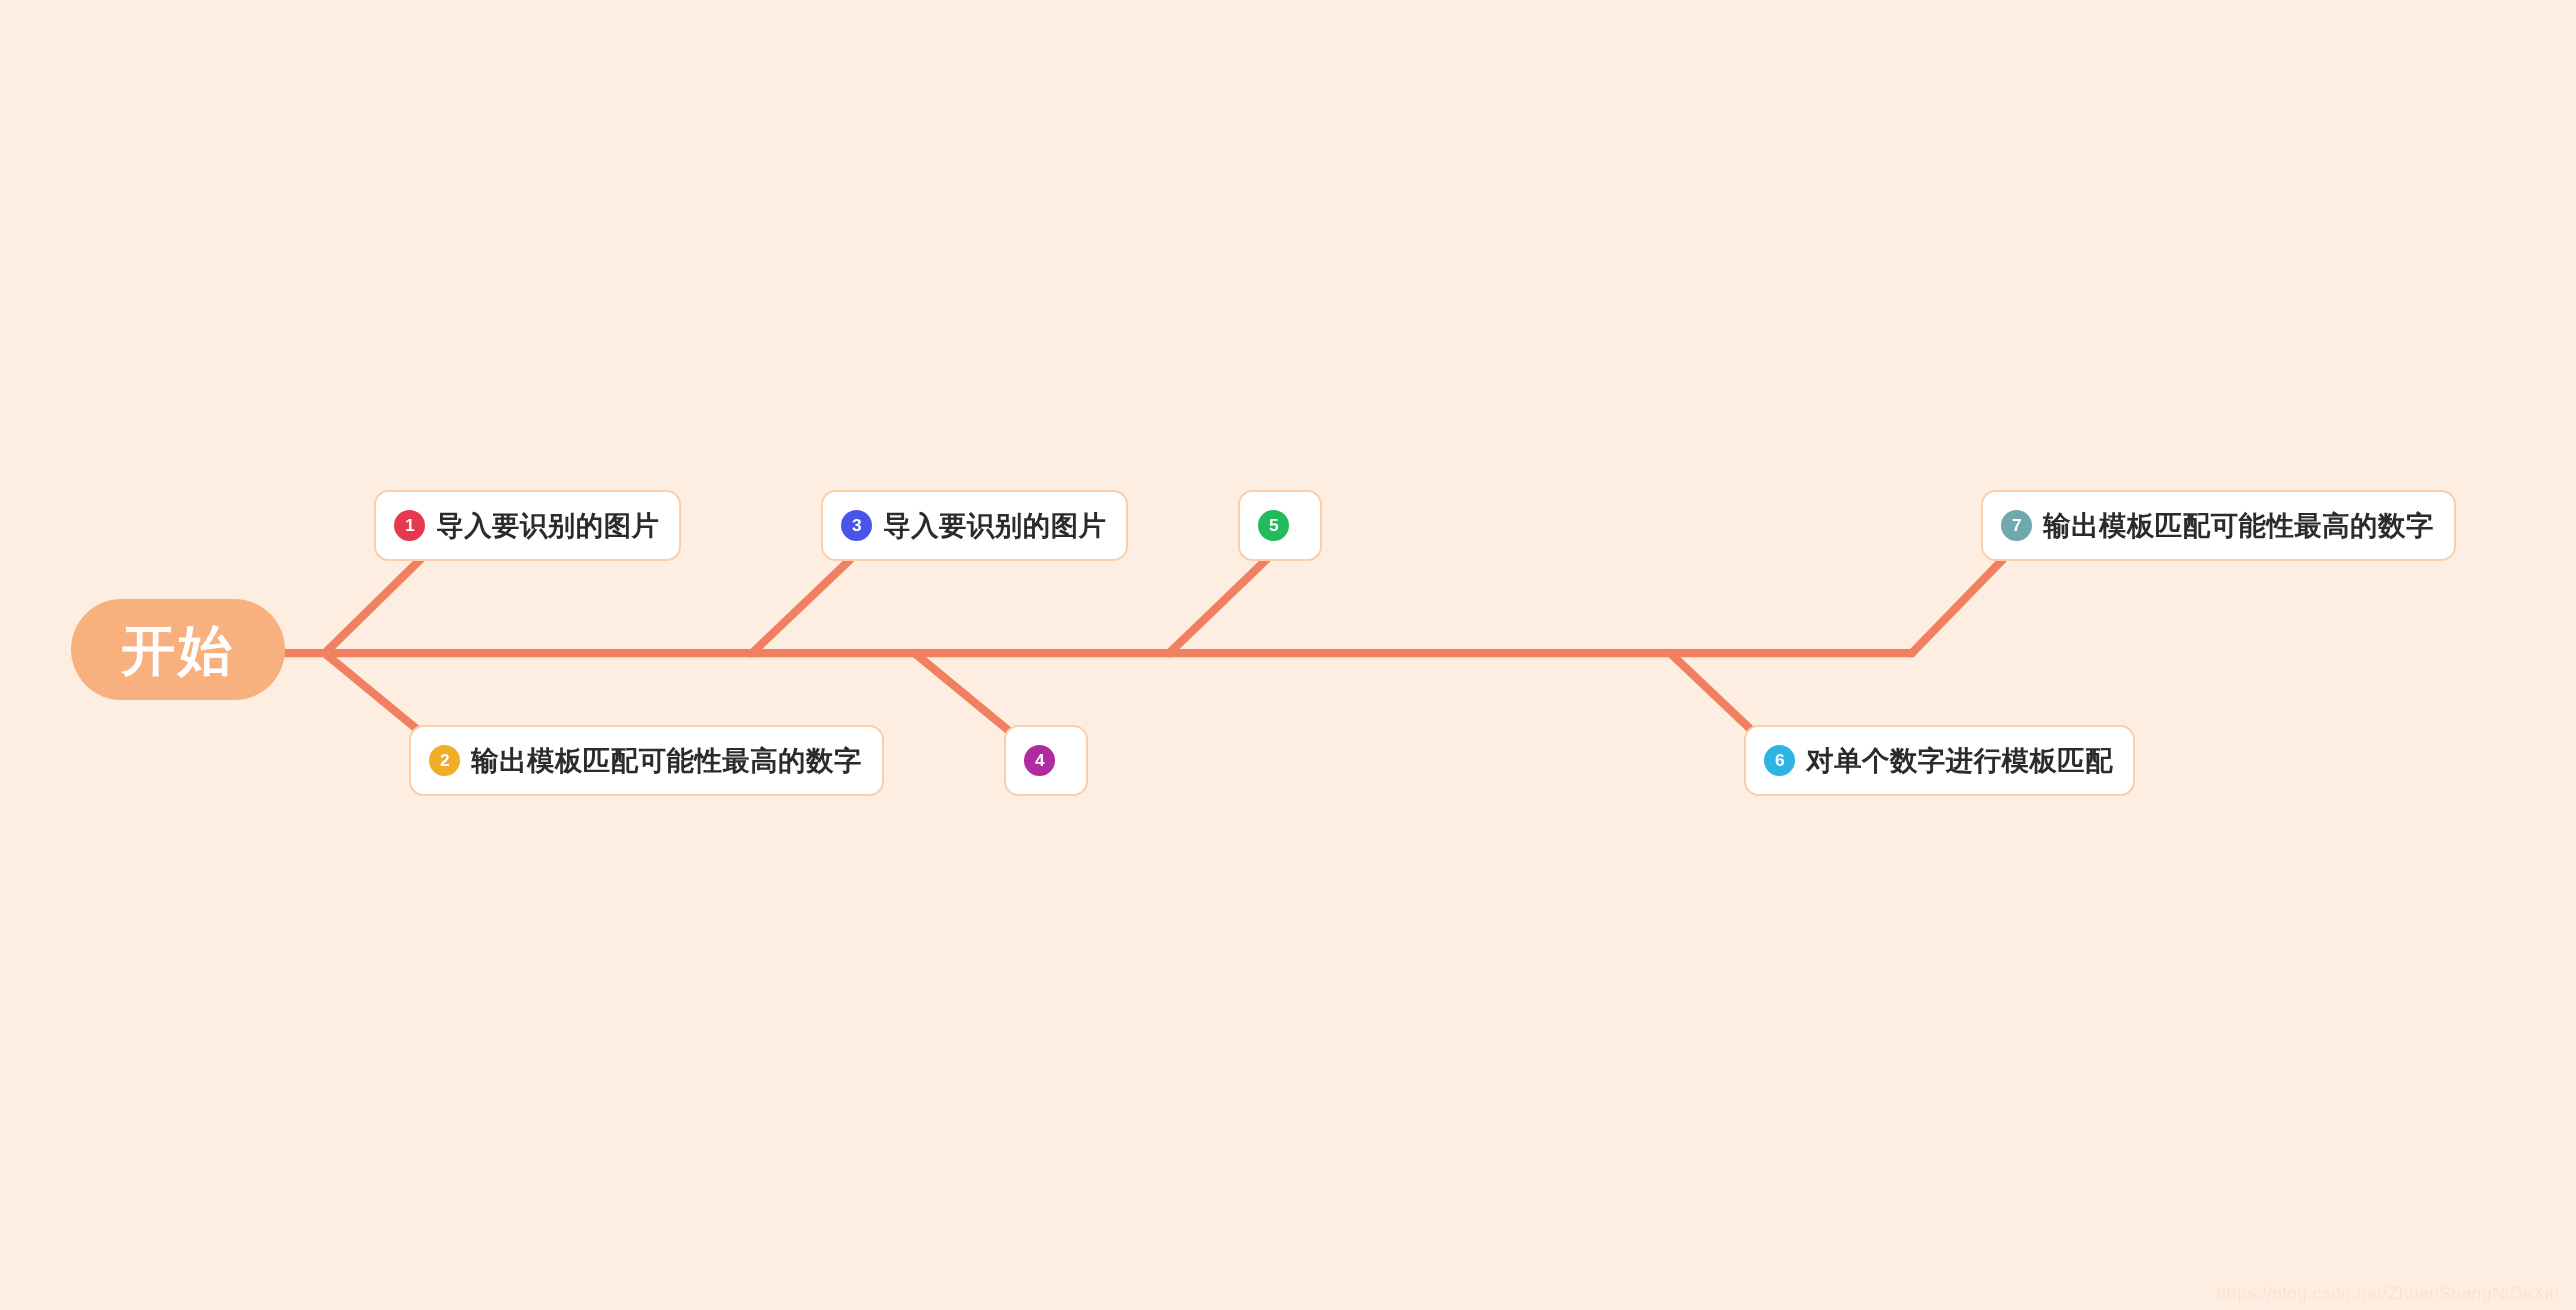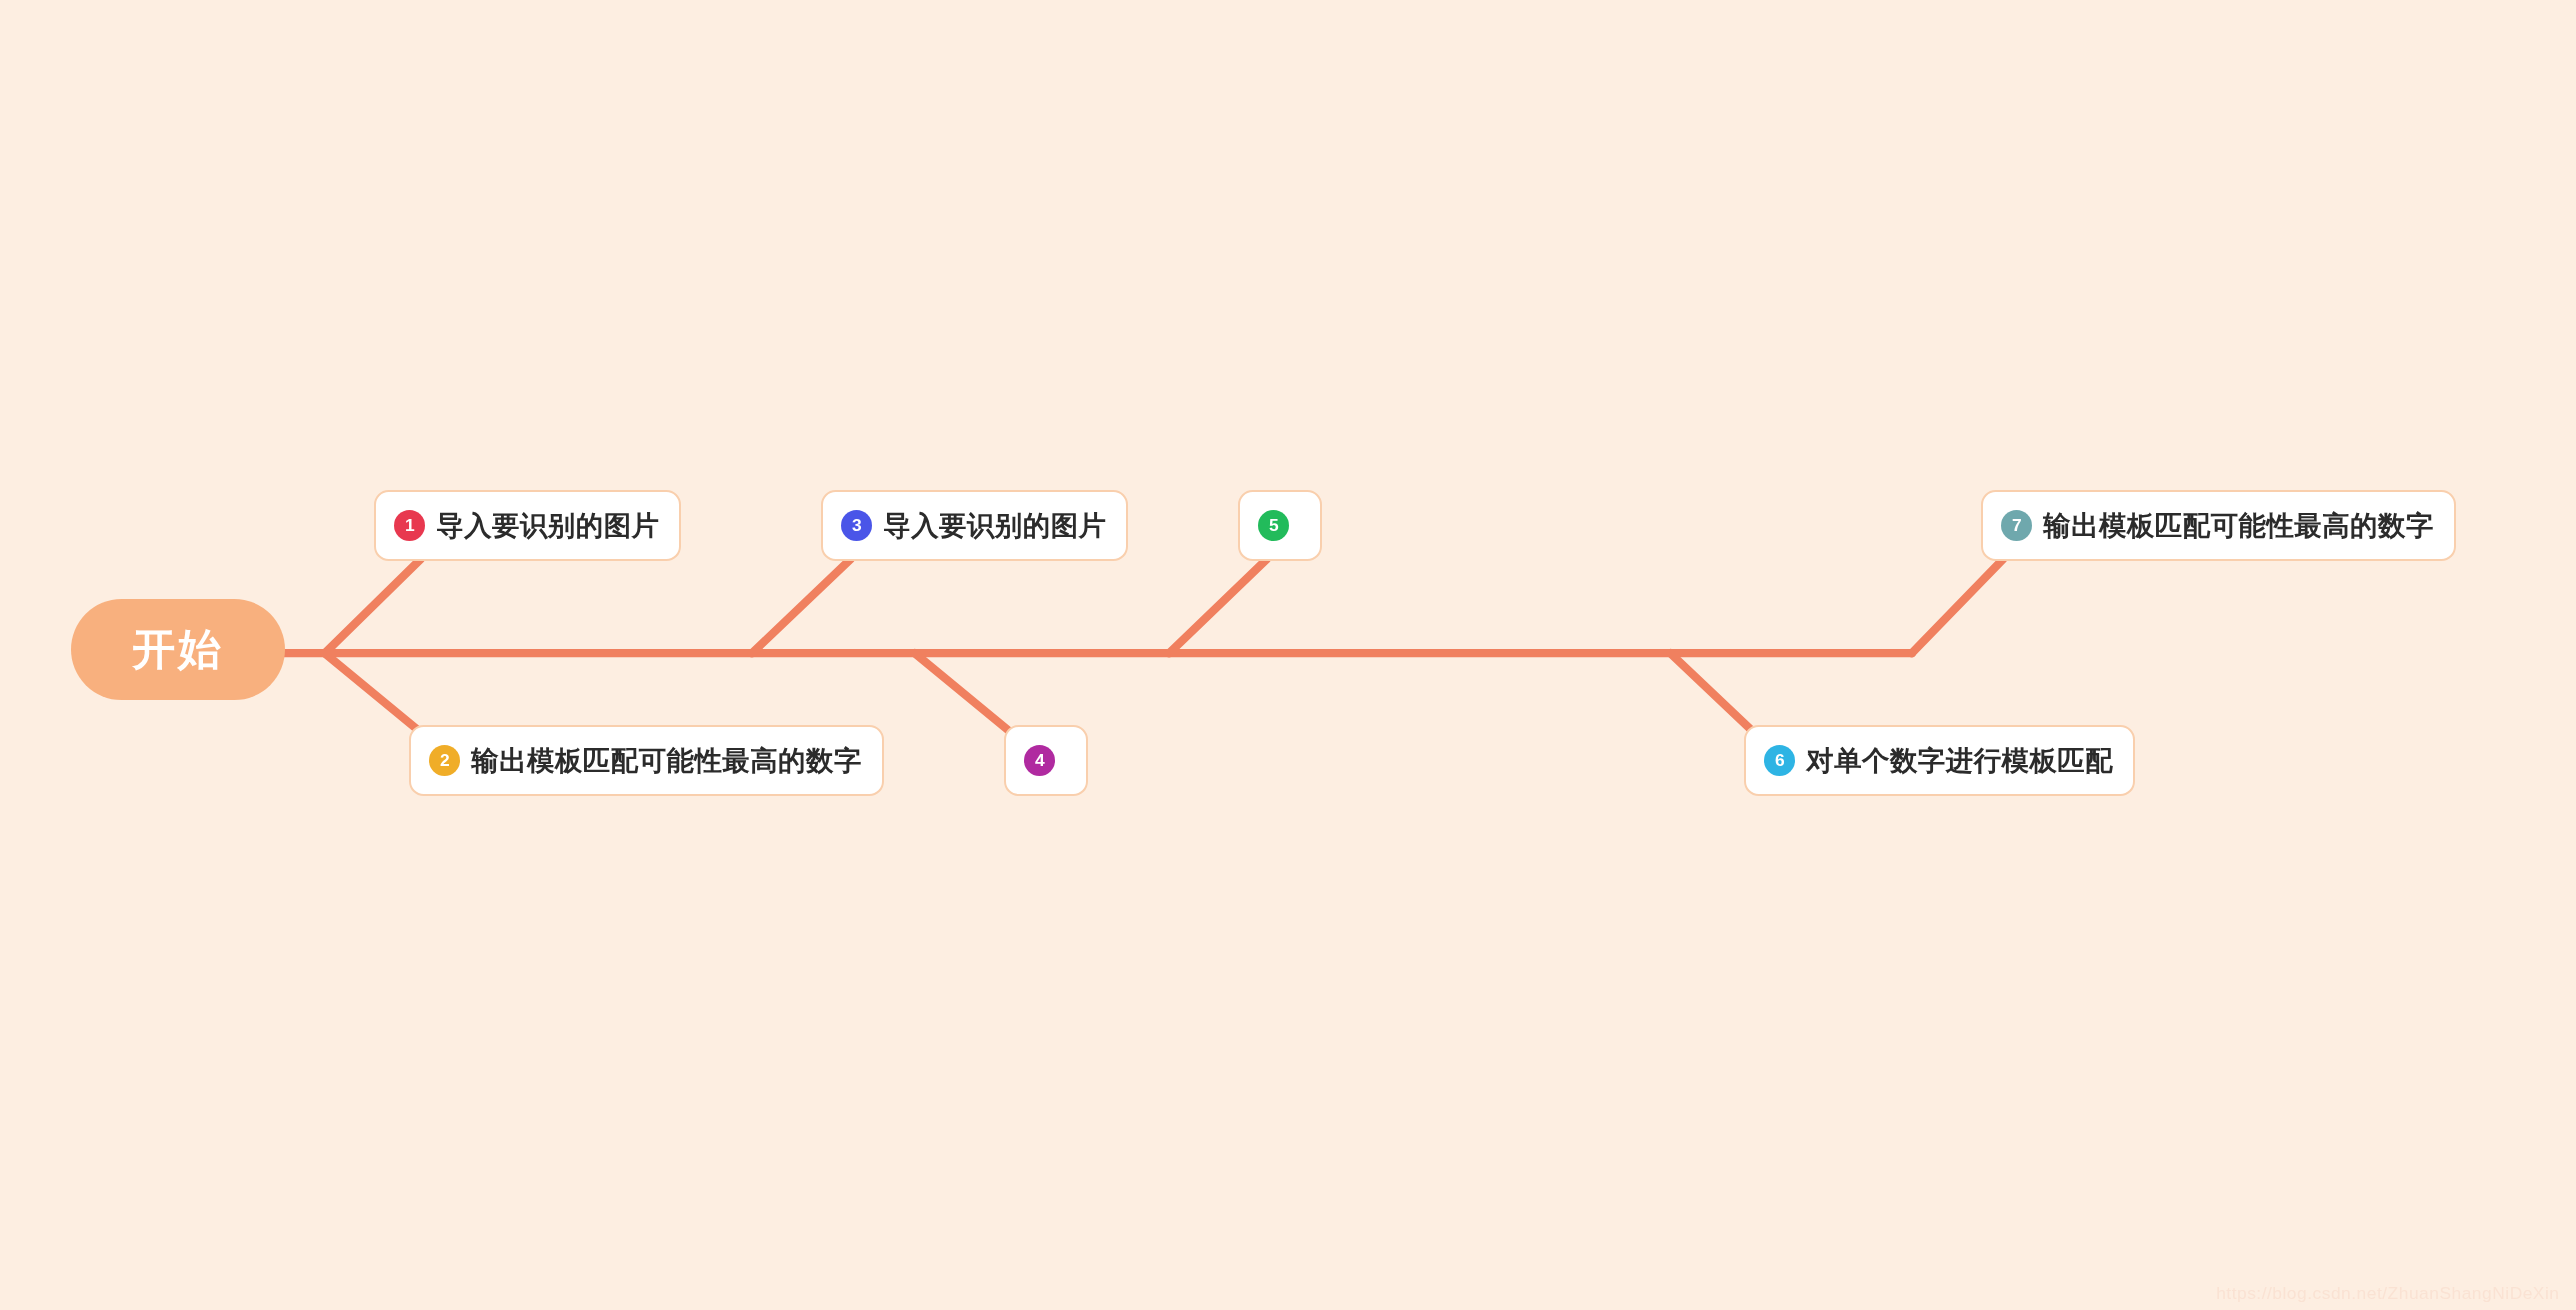--- a/index.html
+++ b/index.html
@@ -44,21 +44,21 @@
     background: #f8b07e;
     border-radius: 51px;
     display: flex;
     align-items: center;
     justify-content: center;
     z-index: 3;
   }
 
   #start-node .start-label {
     color: #ffffff;
-    font-size: 43px;
+    font-size: 54px;
     font-weight: 700;
     letter-spacing: 2.7px;
     line-height: 1;
   }
 
   
   .step-box {
     position: absolute;
     height: 71px;
     background: #ffffff;

